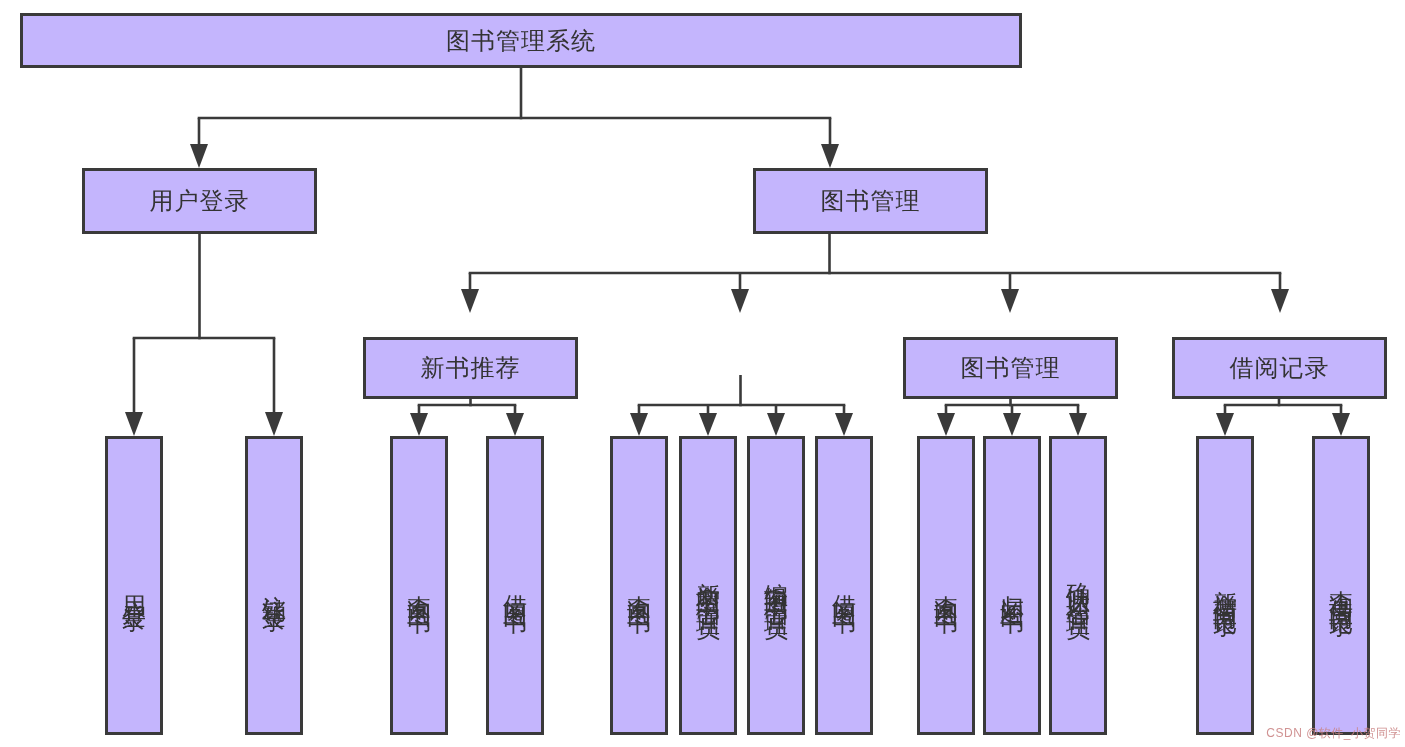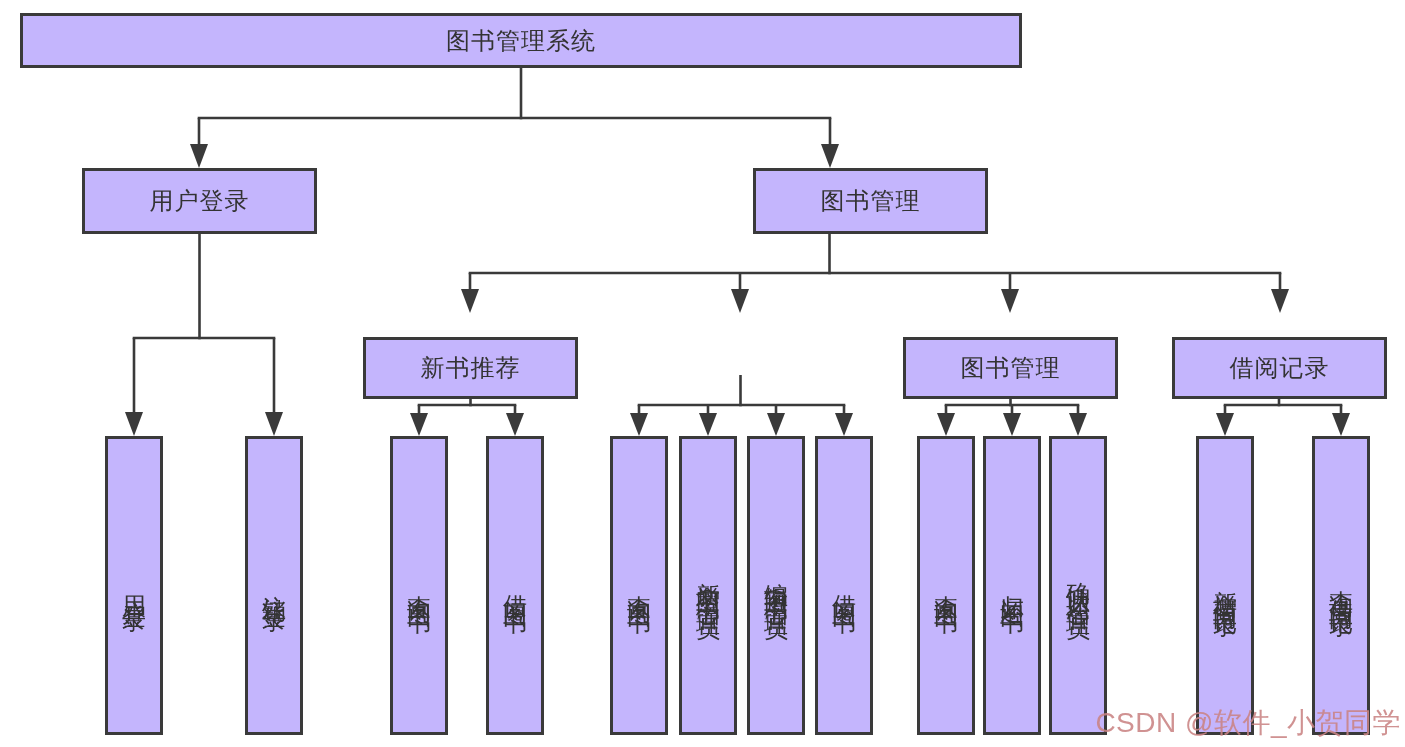--- a/index.html
+++ b/index.html
@@ -48,21 +48,21 @@
     font-size: 24px;
     letter-spacing: 5px;
     color: #333333;
     line-height: 1;
     white-space: nowrap;
   }
   .watermark {
     position: absolute;
     right: 4px;
     bottom: 5px;
-    font-size: 28px;
+    font-size: 12px;
     letter-spacing: 0.5px;
     color: rgba(201, 131, 131, 0.88);
     z-index: 5;
     white-space: nowrap;
   }
   line { stroke: #3a3a3a; stroke-width: 2.6; }
   polygon { fill: #3a3a3a; }
 </style>
 </head>
 <body>

